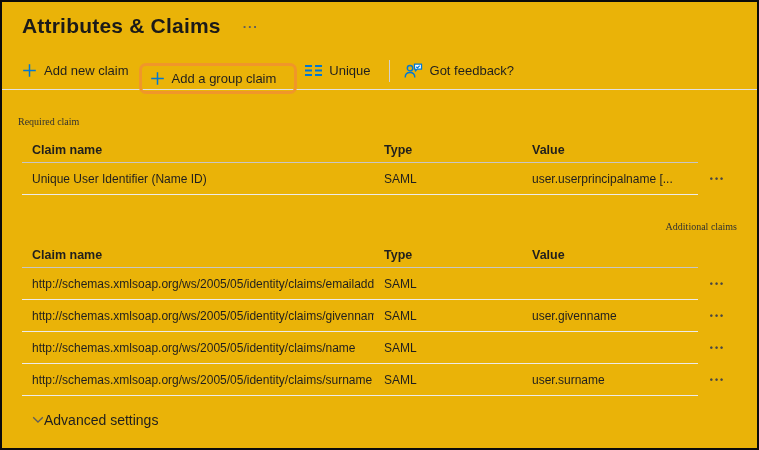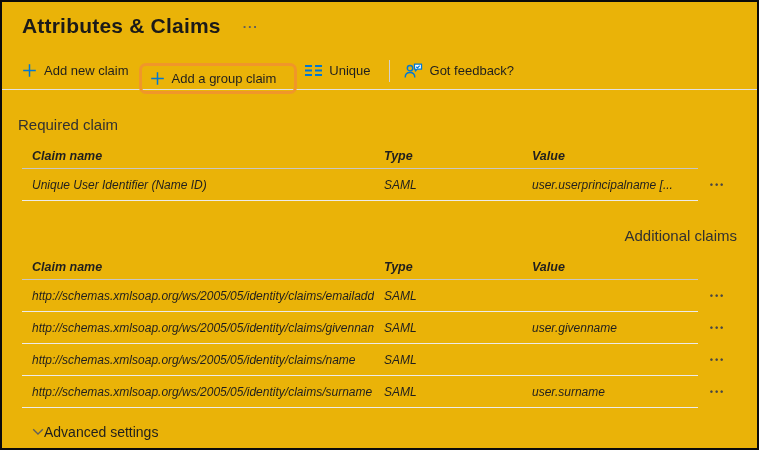--- a/index.html
+++ b/index.html
@@ -35,25 +35,25 @@
   .tb-btn .ic { display:flex; align-items:center; }
   .highlight-box {
     border:3px solid #f0962a; border-radius:7px;
     padding:3px 18px 3px 8px; margin:16px 8px 0 2px;
     display:flex; align-items:center;
   }
   .highlight-box .tb-btn { padding:2px 0; }
   .tb-divider { width:1px; height:22px; background:#d2d0ce; margin:0 14px 0 10px; }
 
   
-  .section-heading { font-size:15px; color:#323130; font-weight:400; }
+  .section-heading { font-size:10px; color:#323130; font-weight:400;font-family:Liberation Serif, serif; }
   .sec-required { margin-top:26px; margin-left:-4px; }
   .sec-additional { margin-top:26px; margin-left:-4px;text-align:right; }
 
-  .tbl { margin-top:10px;font-style:italic; }
+  .tbl { margin-top:10px; }
   .trow { display:flex; align-items:stretch; }
   .cells {
     display:grid; grid-template-columns:352px 148px 176px;
     width:676px; align-items:center;
   }
   .thead .cells { height:26px; border-bottom:1px solid #c8c6c4; }
   .tbody .cells { height:32px; border-bottom:1px solid #edebe9; }
   .cell { padding-left:10px; font-size:12px; color:#201f1e;
           white-space:nowrap; overflow:hidden; }
   .thead .cell { font-weight:bold; font-size:12.5px; color:#201f1e; }

